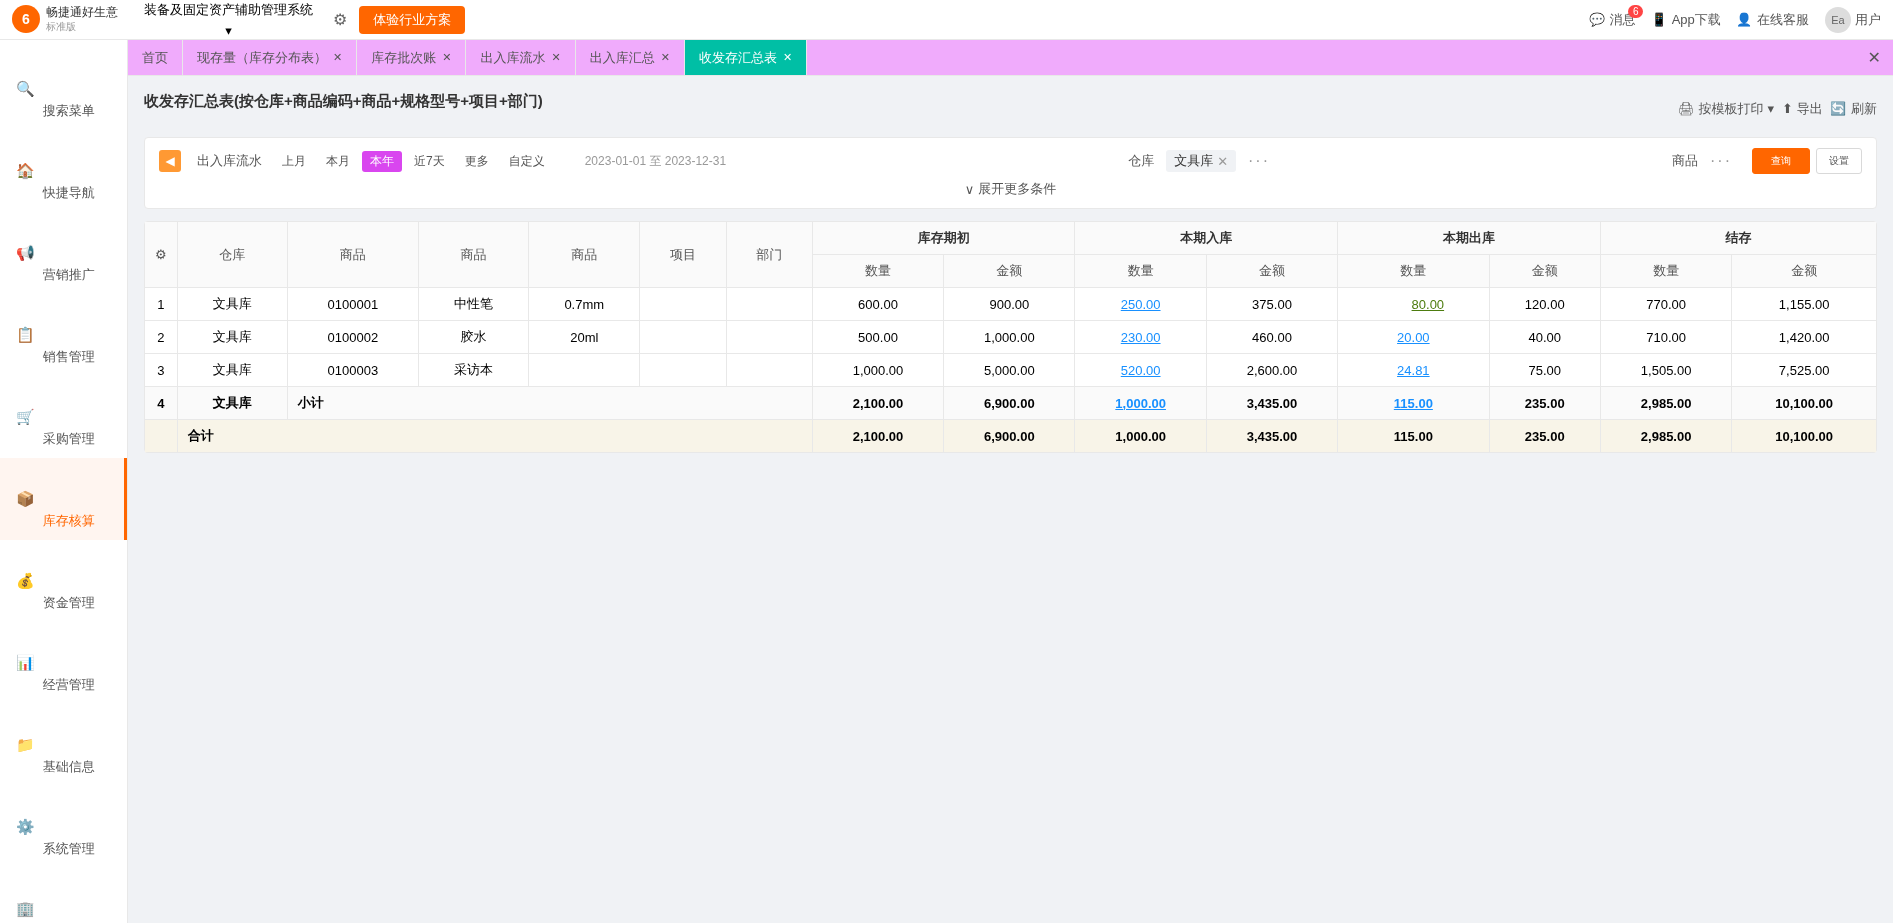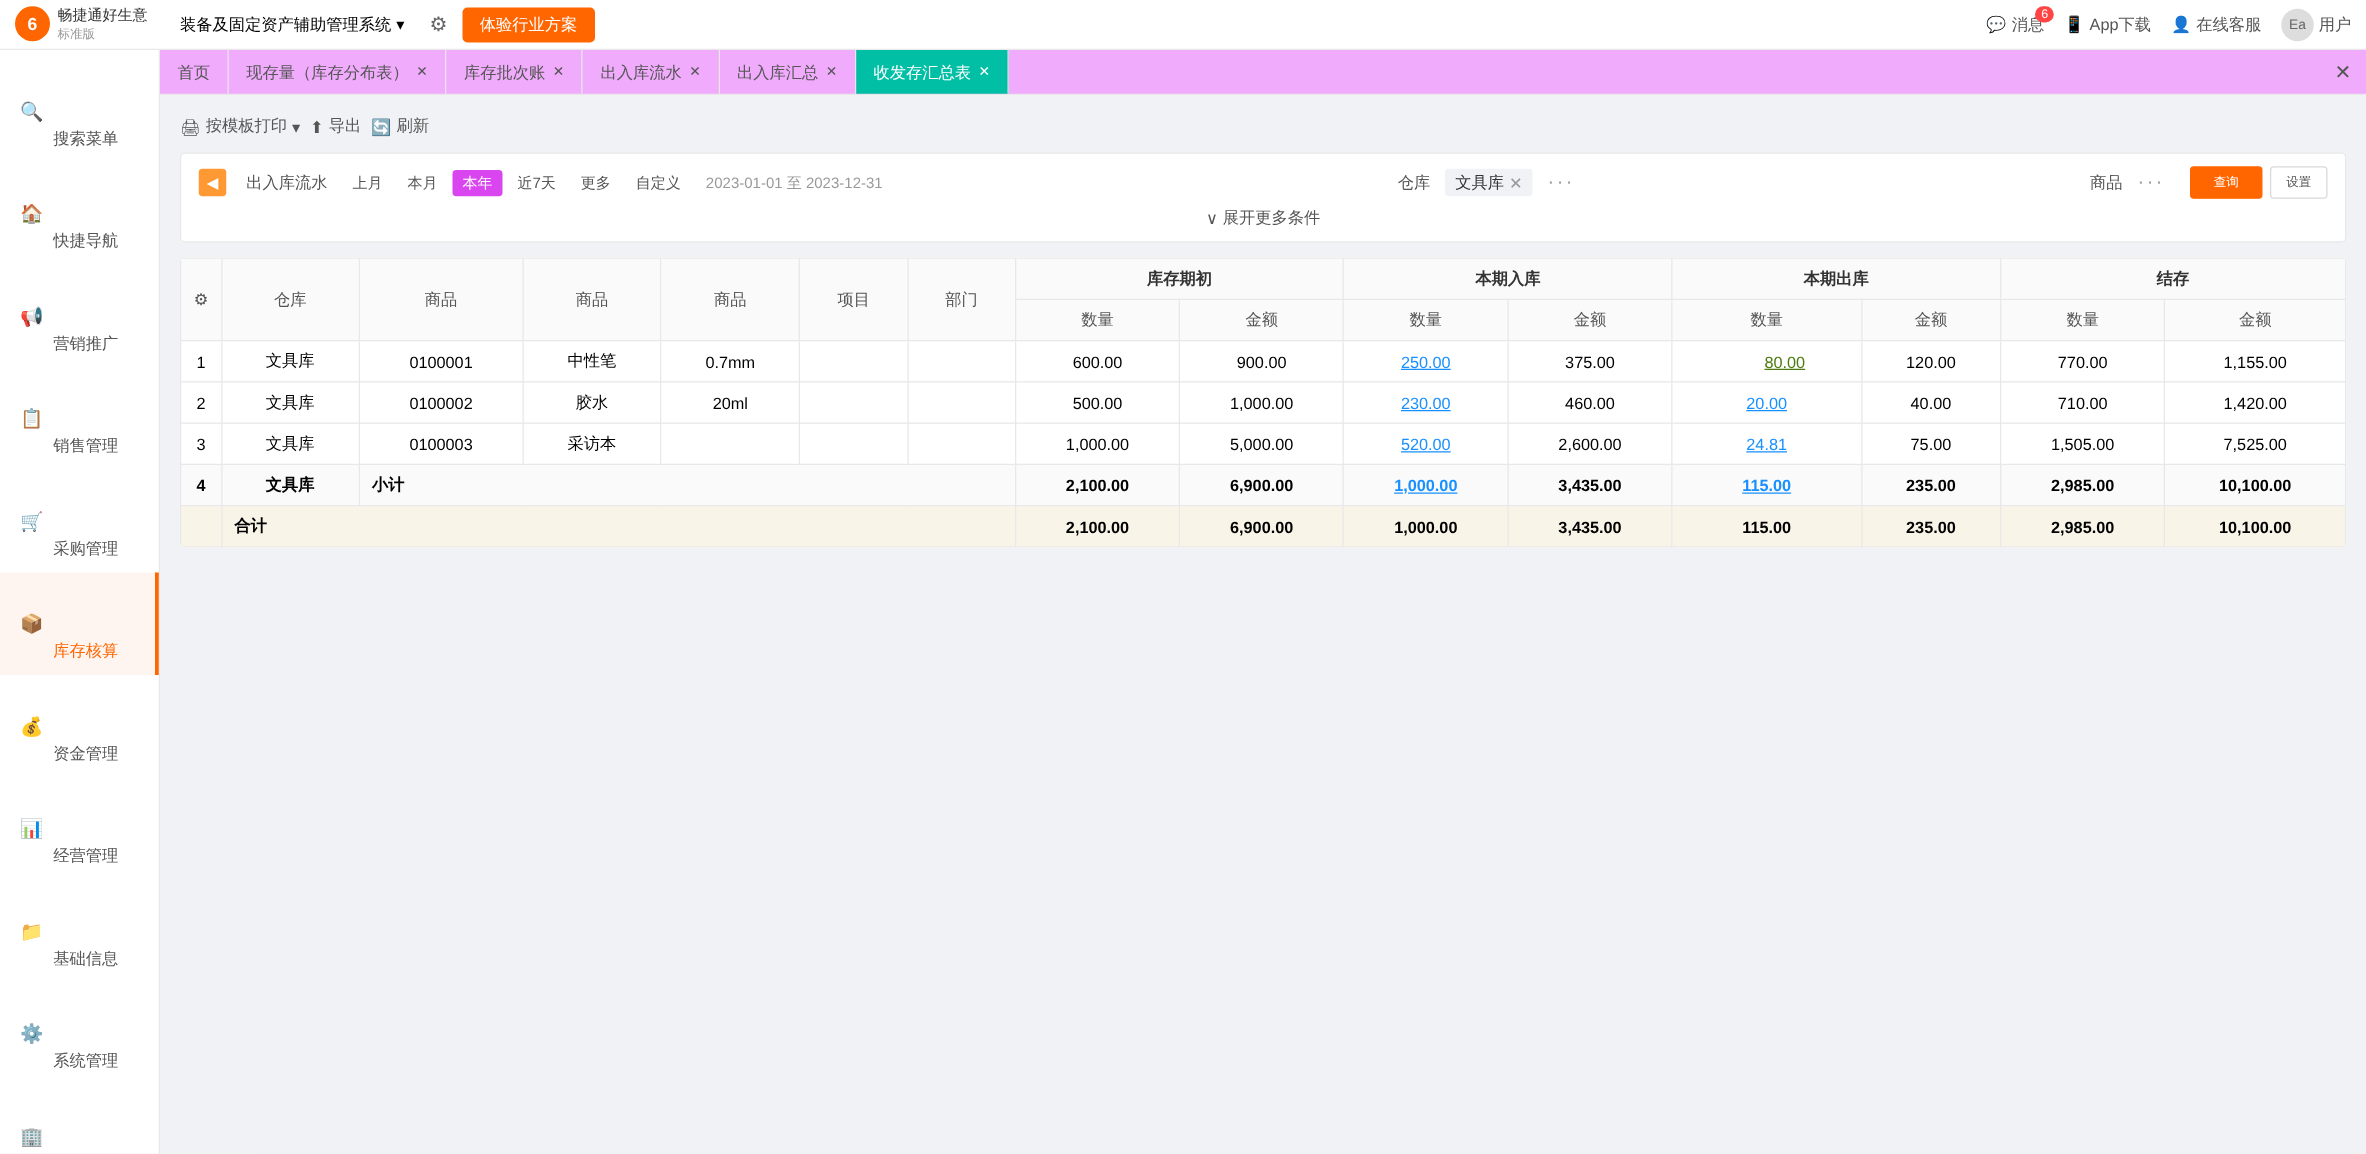--- a/index.html
+++ b/index.html
@@ -4,21 +4,21 @@
   <style>
     * { box-sizing: border-box; margin: 0; padding: 0; font-family: "Microsoft YaHei", "PingFang SC", sans-serif; font-size: 13px; }
     body { background: #f5f5f5; display: flex; flex-direction: column; height: 923px; overflow: hidden; }
 
     
     .top-bar { display: flex; align-items: center; background: #fff; height: 40px; padding: 0 12px; border-bottom: 1px solid #e8e8e8; gap: 12px; }
     .logo-area { display: flex; align-items: center; gap: 6px; min-width: 120px; }
     .logo-icon { width: 28px; height: 28px; background: #ff6600; border-radius: 50%; display: flex; align-items: center; justify-content: center; color: #fff; font-size: 14px; font-weight: bold; }
     .logo-text { font-size: 12px; color: #333; line-height: 1.2; }
     .logo-sub { font-size: 10px; color: #999; }
-    .system-dropdown { display: flex; align-items: center; gap: 4px; cursor: pointer; }
+    .system-dropdown { display: flex; align-items: center; gap: 4px; cursor: pointer; flex-direction: column; }
     .trial-btn { background: #ff6600; color: #fff; border: none; border-radius: 4px; padding: 5px 14px; cursor: pointer; font-size: 13px; }
     .gear-icon { color: #666; font-size: 16px; cursor: pointer; margin-left: 8px; }
     .top-right { display: flex; align-items: center; gap: 16px; margin-left: auto; }
     .top-right-item { display: flex; align-items: center; gap: 4px; color: #555; cursor: pointer; position: relative; font-size: 12px; }
     .badge { background: #f44; color: #fff; border-radius: 10px; font-size: 10px; padding: 1px 5px; position: absolute; top: -6px; right: -8px; }
     .user-avatar { width: 26px; height: 26px; border-radius: 50%; background: #ddd; display: flex; align-items: center; justify-content: center; font-size: 11px; color: #666; }
 
     
     .main-layout { display: flex; flex: 1; overflow: hidden; }
 
@@ -45,21 +45,21 @@
     
     .page-title { font-size: 15px; font-weight: bold; color: #333; margin-bottom: 14px; }
 
     
     .filter-bar { background: #fff; border-radius: 4px; padding: 10px 14px; margin-bottom: 12px; border: 1px solid #e8e8e8; }
     .filter-row { display: flex; align-items: center; gap: 12px; flex-wrap: wrap; }
     .filter-label { color: #555; font-size: 13px; white-space: nowrap; }
     .date-btns { display: flex; gap: 4px; align-items: center; }
     .date-btn { padding: 2px 8px; border-radius: 3px; cursor: pointer; font-size: 12px; color: #555; background: none; border: none; }
     .date-btn.active { background: #d946ef; color: #fff; border-radius: 3px; }
-    .date-range { font-size: 12px; color: #999; margin-left: 0; }
+    .date-range { font-size: 12px; color: #999; margin-left: 20px; }
     .warehouse-tag { display: flex; align-items: center; background: #f0f2f5; border-radius: 3px; padding: 2px 8px; gap: 4px; font-size: 12px; color: #333; }
     .warehouse-tag .remove { cursor: pointer; color: #999; font-size: 13px; }
     .filter-dots { color: #999; cursor: pointer; letter-spacing: 2px; font-size: 16px; }
     .expand-btn { display: flex; align-items: center; gap: 4px; color: #555; cursor: pointer; font-size: 12px; margin-top: 6px; justify-content: center; }
     .action-btn { display: flex; align-items: center; gap: 4px; padding: 5px 12px; border-radius: 3px; cursor: pointer; font-size: 10px; border: 1px solid #d9d9d9; background: #fff; color: #555; }
     .action-btn.query { background: #ff6600; color: #fff; border-color: #ff6600; padding: 5px 18px; }
     .action-btn.setting { border: 1px solid #d9d9d9; }
 
     
     .data-table { width: 100%; border-collapse: collapse; background: #fff; border-radius: 4px; overflow: hidden; }
@@ -184,20 +184,21 @@
       <div class="tab-item active">
         <span>收发存汇总表</span>
         <span class="tab-close">✕</span>
       </div>
       <div class="tab-close-all">✕</div>
     </div>
 
     <div class="page-content">
 
       <div style="display:flex; align-items:center; justify-content:space-between; margin-bottom:12px;">
+        <div class="page-title">收发存汇总表(按仓库+商品编码+商品+规格型号+项目+部门)</div>
         <div style="display:flex; gap:8px; align-items:center;">
           <div style="display:flex; align-items:center; gap:4px; cursor:pointer; font-size:12px; color:#555;">
             <span>🖨</span>
             <span>按模板打印</span>
             <span>▾</span>
           </div>
           <div style="display:flex; align-items:center; gap:4px; cursor:pointer; font-size:12px; color:#555;">
             <span>⬆</span>
             <span>导出</span>
           </div>

